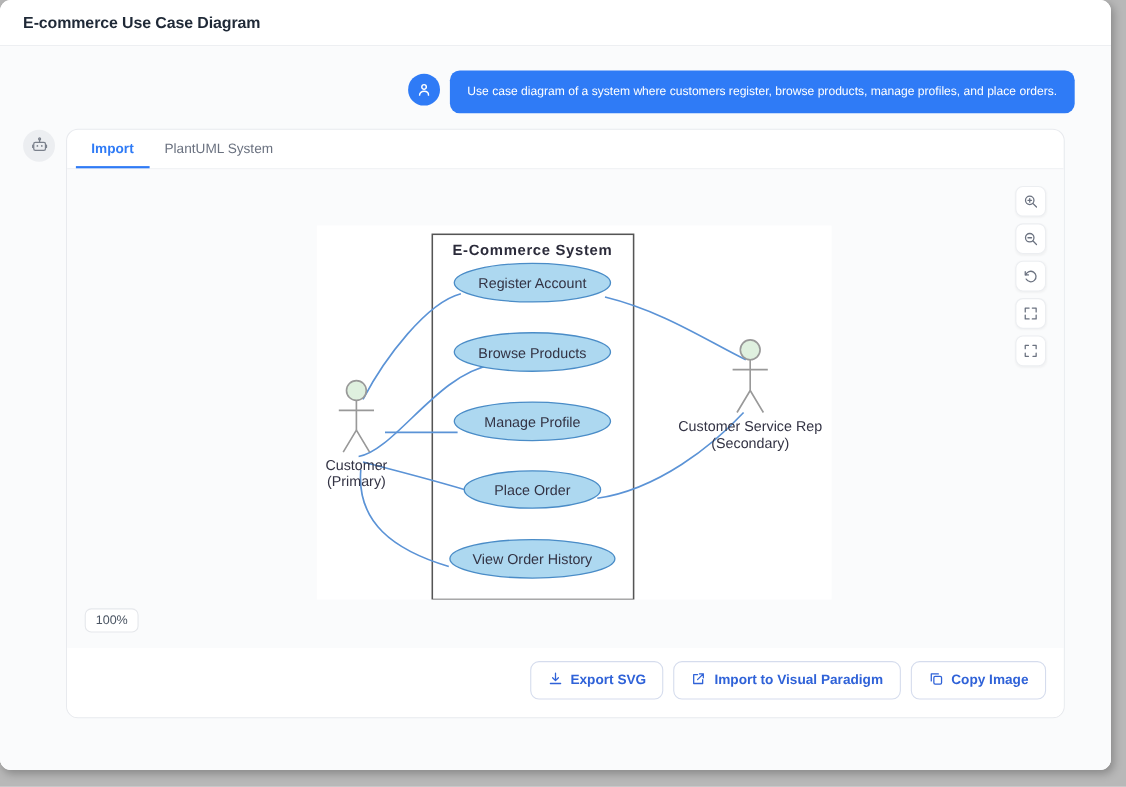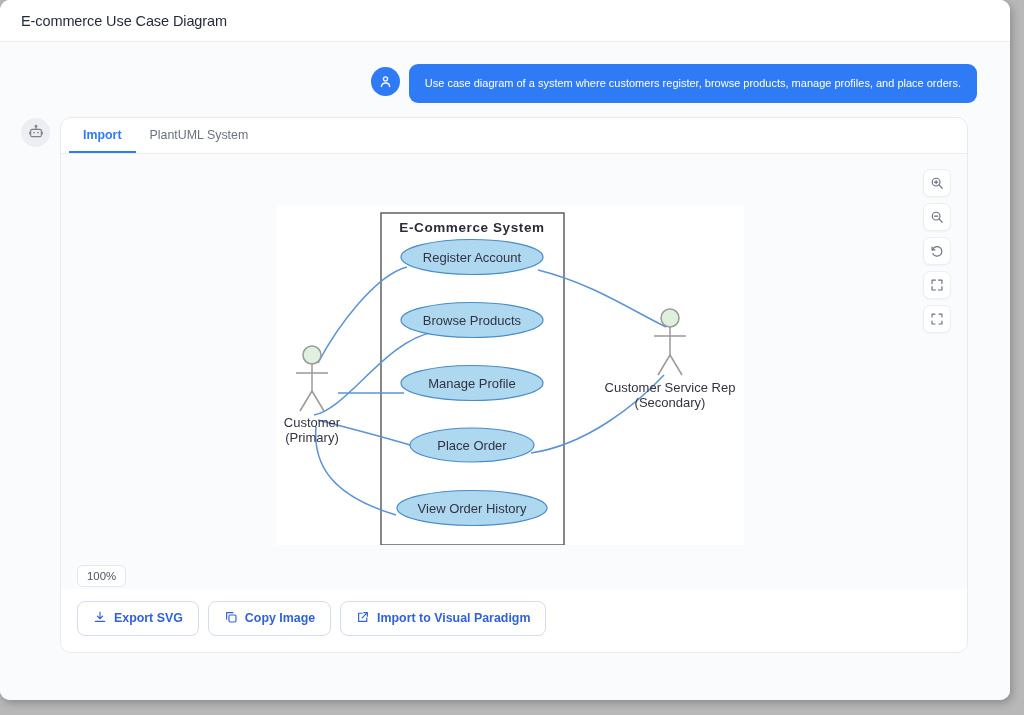--- a/index.html
+++ b/index.html
@@ -22,21 +22,21 @@
   .app-header {
     height: 42px;
     background: #ffffff;
     border-bottom: 1px solid #eceef1;
     display: flex;
     align-items: center;
     padding-left: 21px;
   }
   .app-title {
     font-size: 14.5px;
-    font-weight: normal;
+    font-weight: bold;
     color: #1f2937;
     letter-spacing: -0.1px;
   }
   
   .app-body {
     position: relative;
     height: 658px;
     background: #fafbfc;
     padding: 0;
   }
@@ -114,28 +114,28 @@
   }
   
   .canvas-wrap {
     position: relative;
     height: 435px;
     background: #fafbfc;
     overflow: hidden;
   }
   .diagram-surface {
     position: absolute;
-    left: 215px; top: 51px;
+    left: 227px; top: 51px;
     width: 468px; height: 340px;
     background: #ffffff;
     text-decoration: underline;
   }
   .zoom-badge {
     position: absolute;
-    left: 16px; bottom: 2px;
+    left: 16px; bottom: 14px;
     background: #ffffff;
     border: 1px solid #e5e7eb;
     border-radius: 6px;
     font-size: 11.4px;
     color: #4b5563;
     padding: 4px 9px;
   }
   .zoom-tools {
     position: absolute;
     right: 16px; top: 15px;
@@ -149,21 +149,21 @@
     border: 1px solid #eceef1;
     border-radius: 7px;
     display: flex; align-items: center; justify-content: center;
     cursor: pointer;
     box-shadow: 0 1px 2px rgba(0,0,0,0.04);
   }
   .zbtn svg { width: 14px; height: 14px; }
   
   .card-actions {
     display: flex;
-    justify-content: flex-start;
+    justify-content: flex-end;
     gap: 9px;
     padding: 12px 16px 16px 16px;
     background: #ffffff;
   }
   .abtn {
     display: flex;
     align-items: center;
     gap: 7px;
     border: 1px solid #d5dced;
     border-radius: 8px;
@@ -324,33 +324,33 @@
             <span>
               <svg viewBox="0 0 24 24" fill="none" stroke="#2f62d8" stroke-width="2" stroke-linecap="round" stroke-linejoin="round">
                 <path d="M12 3.5v11M7.5 10.5L12 15l4.5-4.5M4 19.5h16"></path>
                 </svg>
             </span>
             <span>Export SVG</span>
           </div>
           <div class="abtn">
             <span>
               <svg viewBox="0 0 24 24" fill="none" stroke="#2f62d8" stroke-width="2" stroke-linecap="round" stroke-linejoin="round">
-                <rect x="8.5" y="8.5" width="12" height="12" rx="2"></rect>
-                <path d="M15.5 4.5h-11v11"></path>
+                <path d="M18.5 13.5v6h-14v-14h6"></path>
+                <path d="M13.5 4.5h6v6M19.5 4.5L10.5 13.5"></path>
                 </svg>
             </span>
-            <span>Copy Image</span>
+            <span>Import to Visual Paradigm</span>
           </div>
           <div class="abtn">
             <span>
               <svg viewBox="0 0 24 24" fill="none" stroke="#2f62d8" stroke-width="2" stroke-linecap="round" stroke-linejoin="round">
-                <path d="M18.5 13.5v6h-14v-14h6"></path>
-                <path d="M13.5 4.5h6v6M19.5 4.5L10.5 13.5"></path>
+                <rect x="8.5" y="8.5" width="12" height="12" rx="2"></rect>
+                <path d="M15.5 4.5h-11v11"></path>
                 </svg>
             </span>
-            <span>Import to Visual Paradigm</span>
+            <span>Copy Image</span>
           </div>
         </div>
 
       </div>
     </div>
   </div>
 </div>
 
 </body></html>

